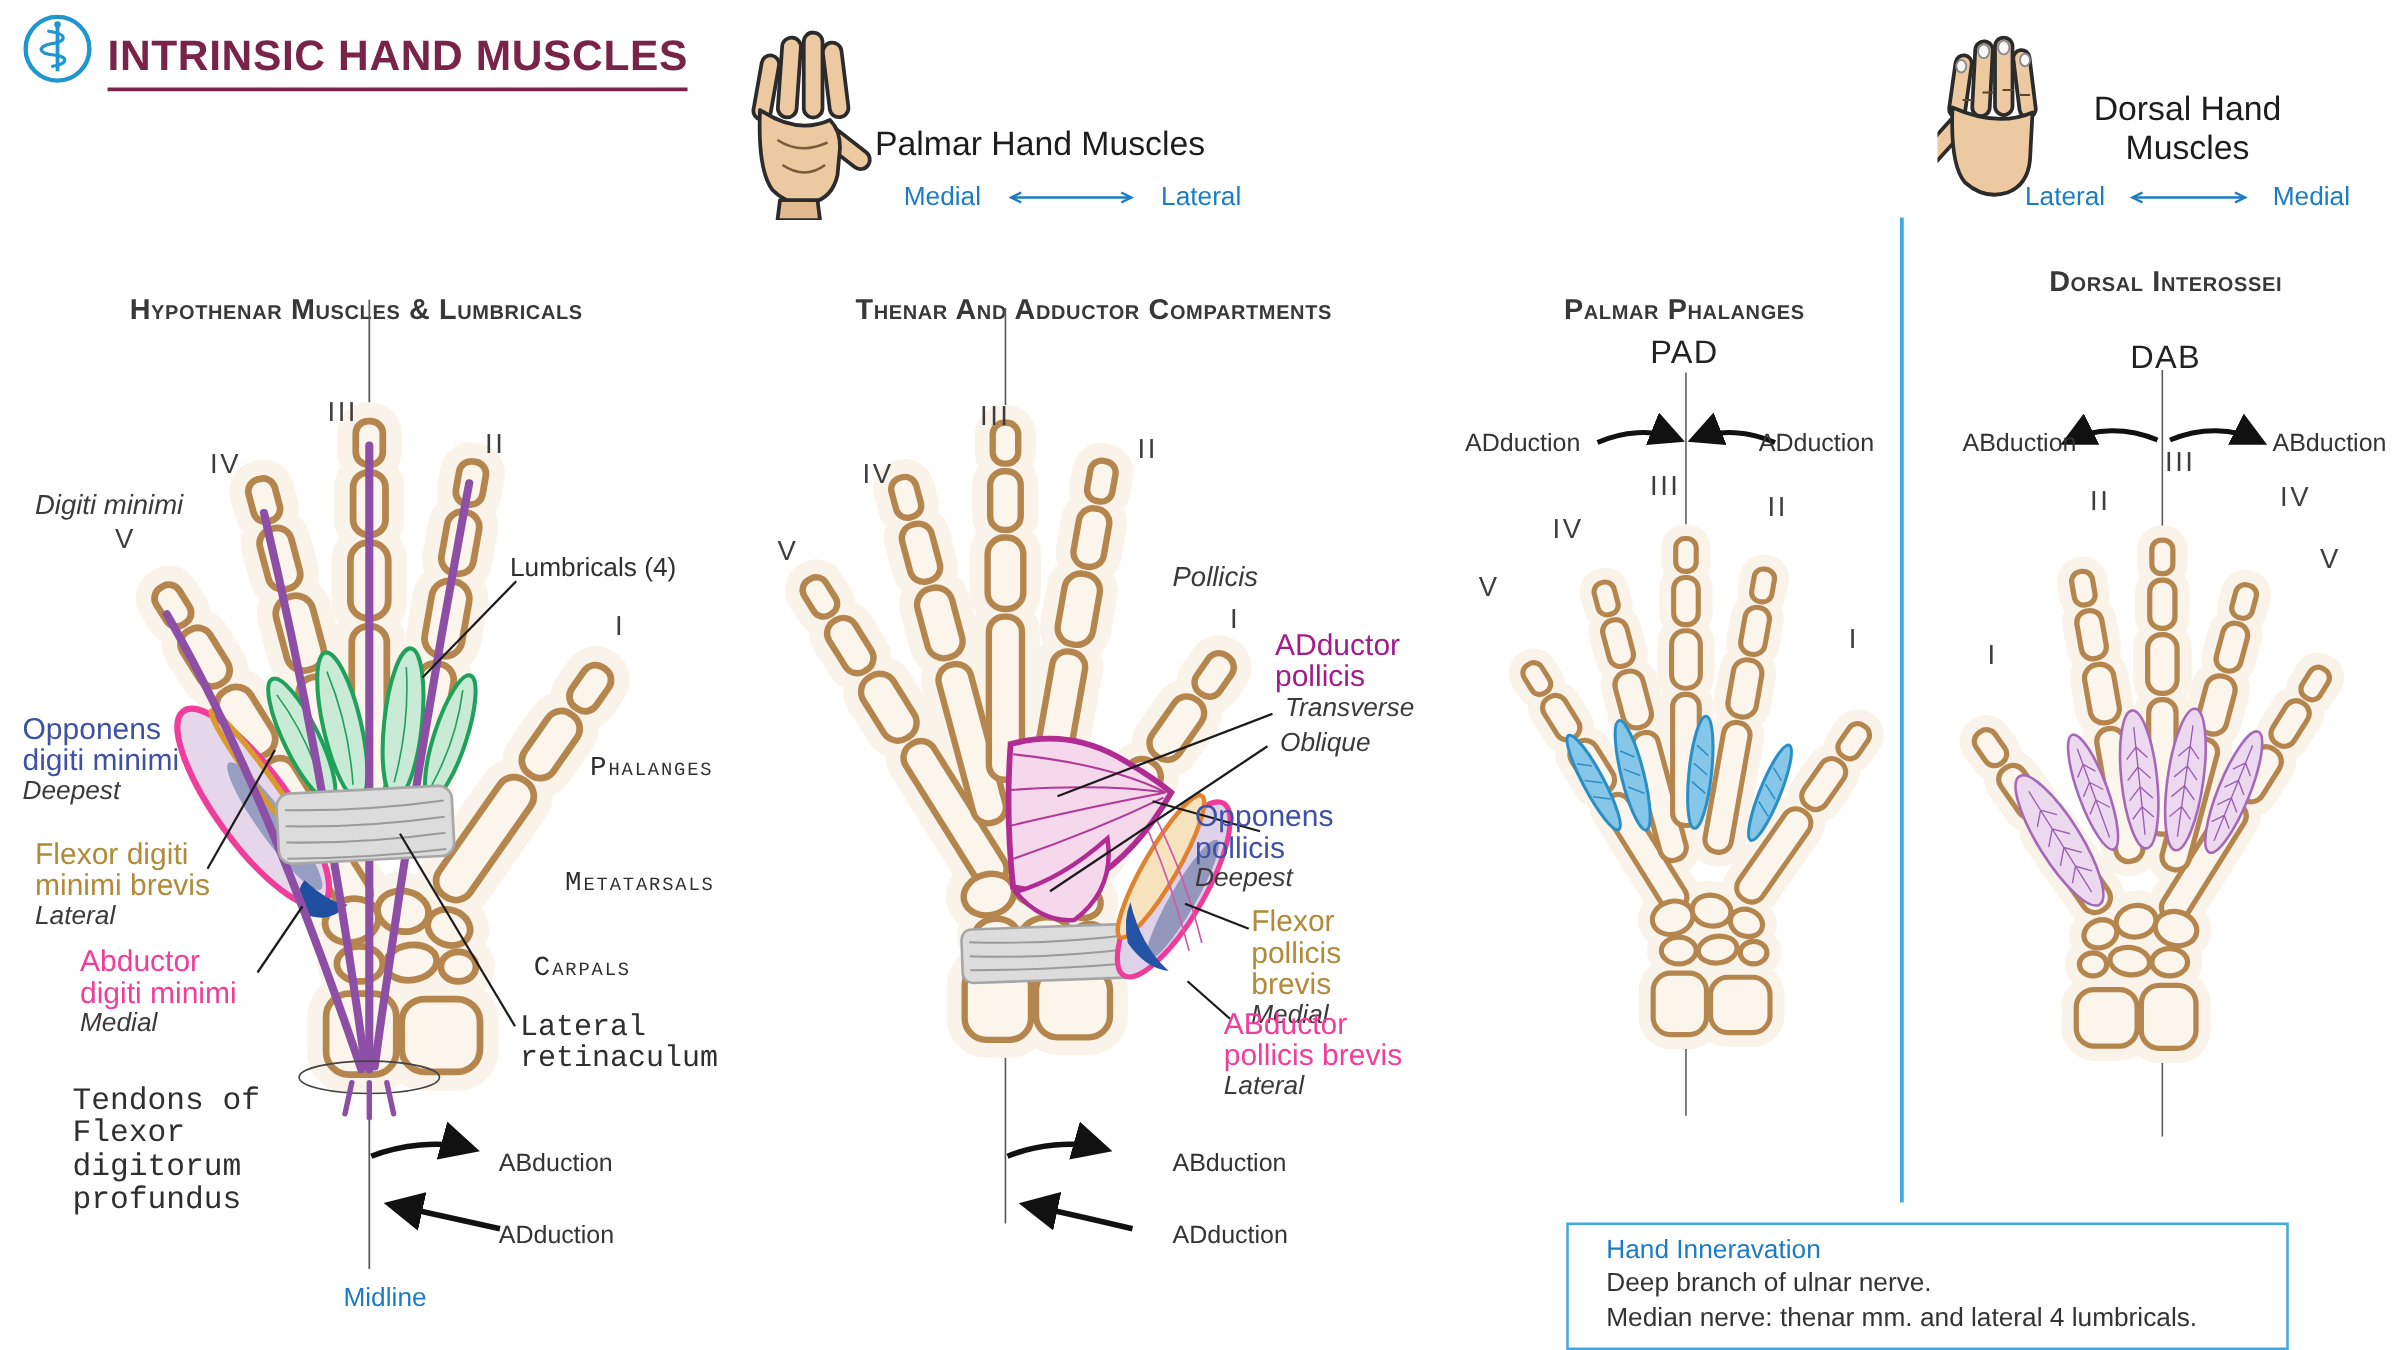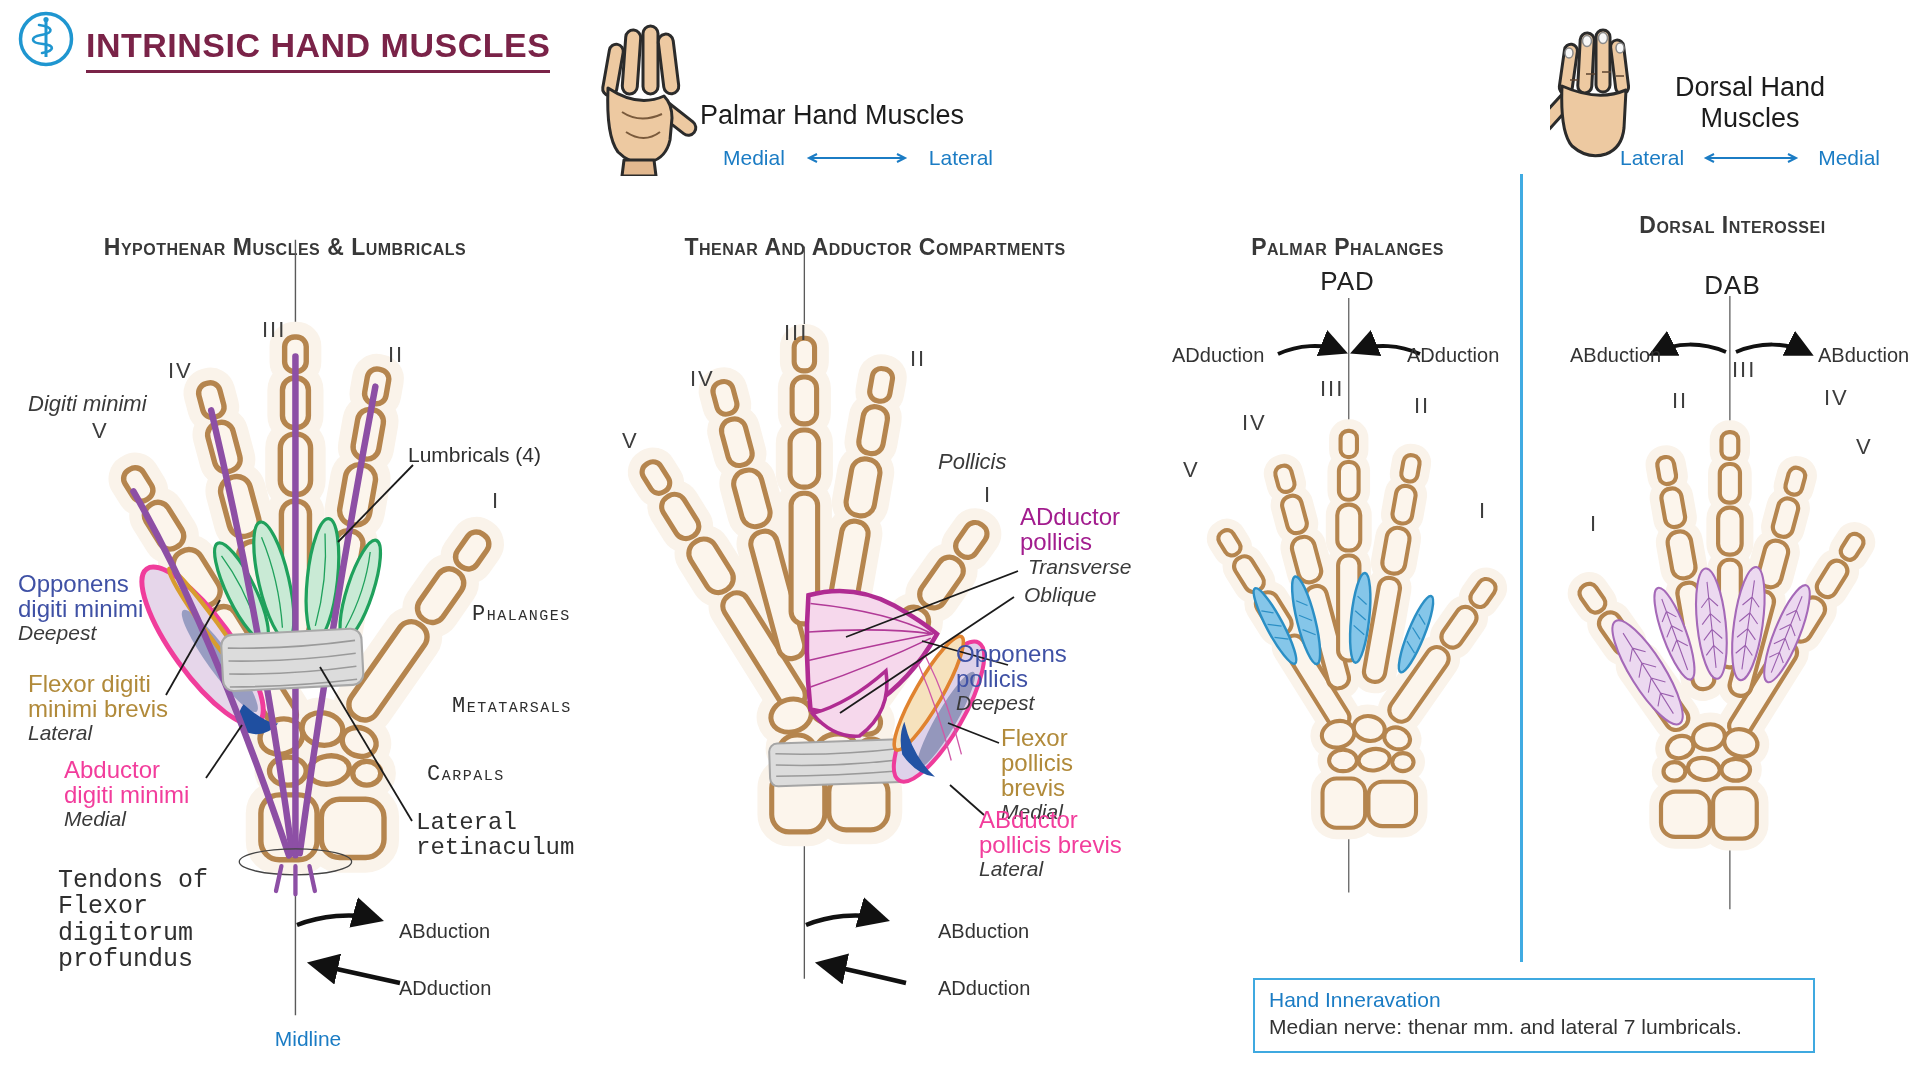--- a/index.html
+++ b/index.html
@@ -17,21 +17,21 @@
   .c-accent{color:#1b7cc4}
   .sct{position:absolute;font-size:23px;font-weight:600;color:#383838;font-variant:small-caps;letter-spacing:.5px;text-align:center}
   .bigsub{position:absolute;font-size:26px;color:#222;text-align:center;letter-spacing:1px}
   .serif{font-family:Liberation Mono, monospace;color:#2f2f2f;position:absolute}
   .serif-sc{font-variant:small-caps;letter-spacing:1.5px;font-size:22px}
   .main-title{position:absolute;left:86px;top:26px;font-size:34px;font-weight:700;color:#7a2348;border-bottom:3px solid #7a2348;padding-bottom:5px;letter-spacing:.5px}
   .hdr-title{position:absolute;font-size:27px;color:#1c1c1c}
   .dirrow{position:absolute;display:flex;align-items:center;justify-content:center;gap:12px;color:#1b7cc4;font-size:21px}
   .arrowtxt{position:absolute;font-size:20px;color:#333}
   .divider{position:absolute;width:2.5px;background:#40abe2}
-  .innerv{position:absolute;border:2px solid #3fa9e0;padding:6px 14px 10px 14px;font-size:21px;line-height:1.3;color:#333;background:#fff}
+  .innerv{position:absolute;border:2px solid #3fa9e0;padding:6px 14px 10px 30px;font-size:21px;line-height:1.3;color:#333;background:#fff}
 </style>
 </head>
 <body>
 
 <svg width="0" height="0" style="position:absolute" aria-hidden="true">
 <defs>
 <marker id="arrk" markerWidth="7" markerHeight="7" refX="5.4" refY="3.5" orient="auto">
         <path d="M0,0 L7,3.5 L0,7 Z" fill="#111"></path>
       </marker>
 <g id="finger-bones">
@@ -343,14 +343,15 @@
 <div class="arrowtxt" style="left:1570px;top:344px">ABduction</div>
 <div class="arrowtxt" style="left:1818px;top:344px">ABduction</div>
 <div class="num" style="left:1672px;top:388px">II</div>
 <div class="num" style="left:1732px;top:357px">III</div>
 <div class="num" style="left:1824px;top:385px">IV</div>
 <div class="num" style="left:1856px;top:434px">V</div>
 <div class="num" style="left:1590px;top:511px">I</div>
 
 <div class="innerv" style="left:1253px;top:978px;width:530px">
   <div class="c-accent" style="font-size:21px">Hand Inneravation</div>
-  <div>Median nerve: thenar mm. and lateral 7 lumbricals.</div>
+  <div>Deep branch of ulnar nerve.</div>
+  <div>Median nerve: thenar mm. and lateral 4 lumbricals.</div>
 </div>
 
 </body></html>

